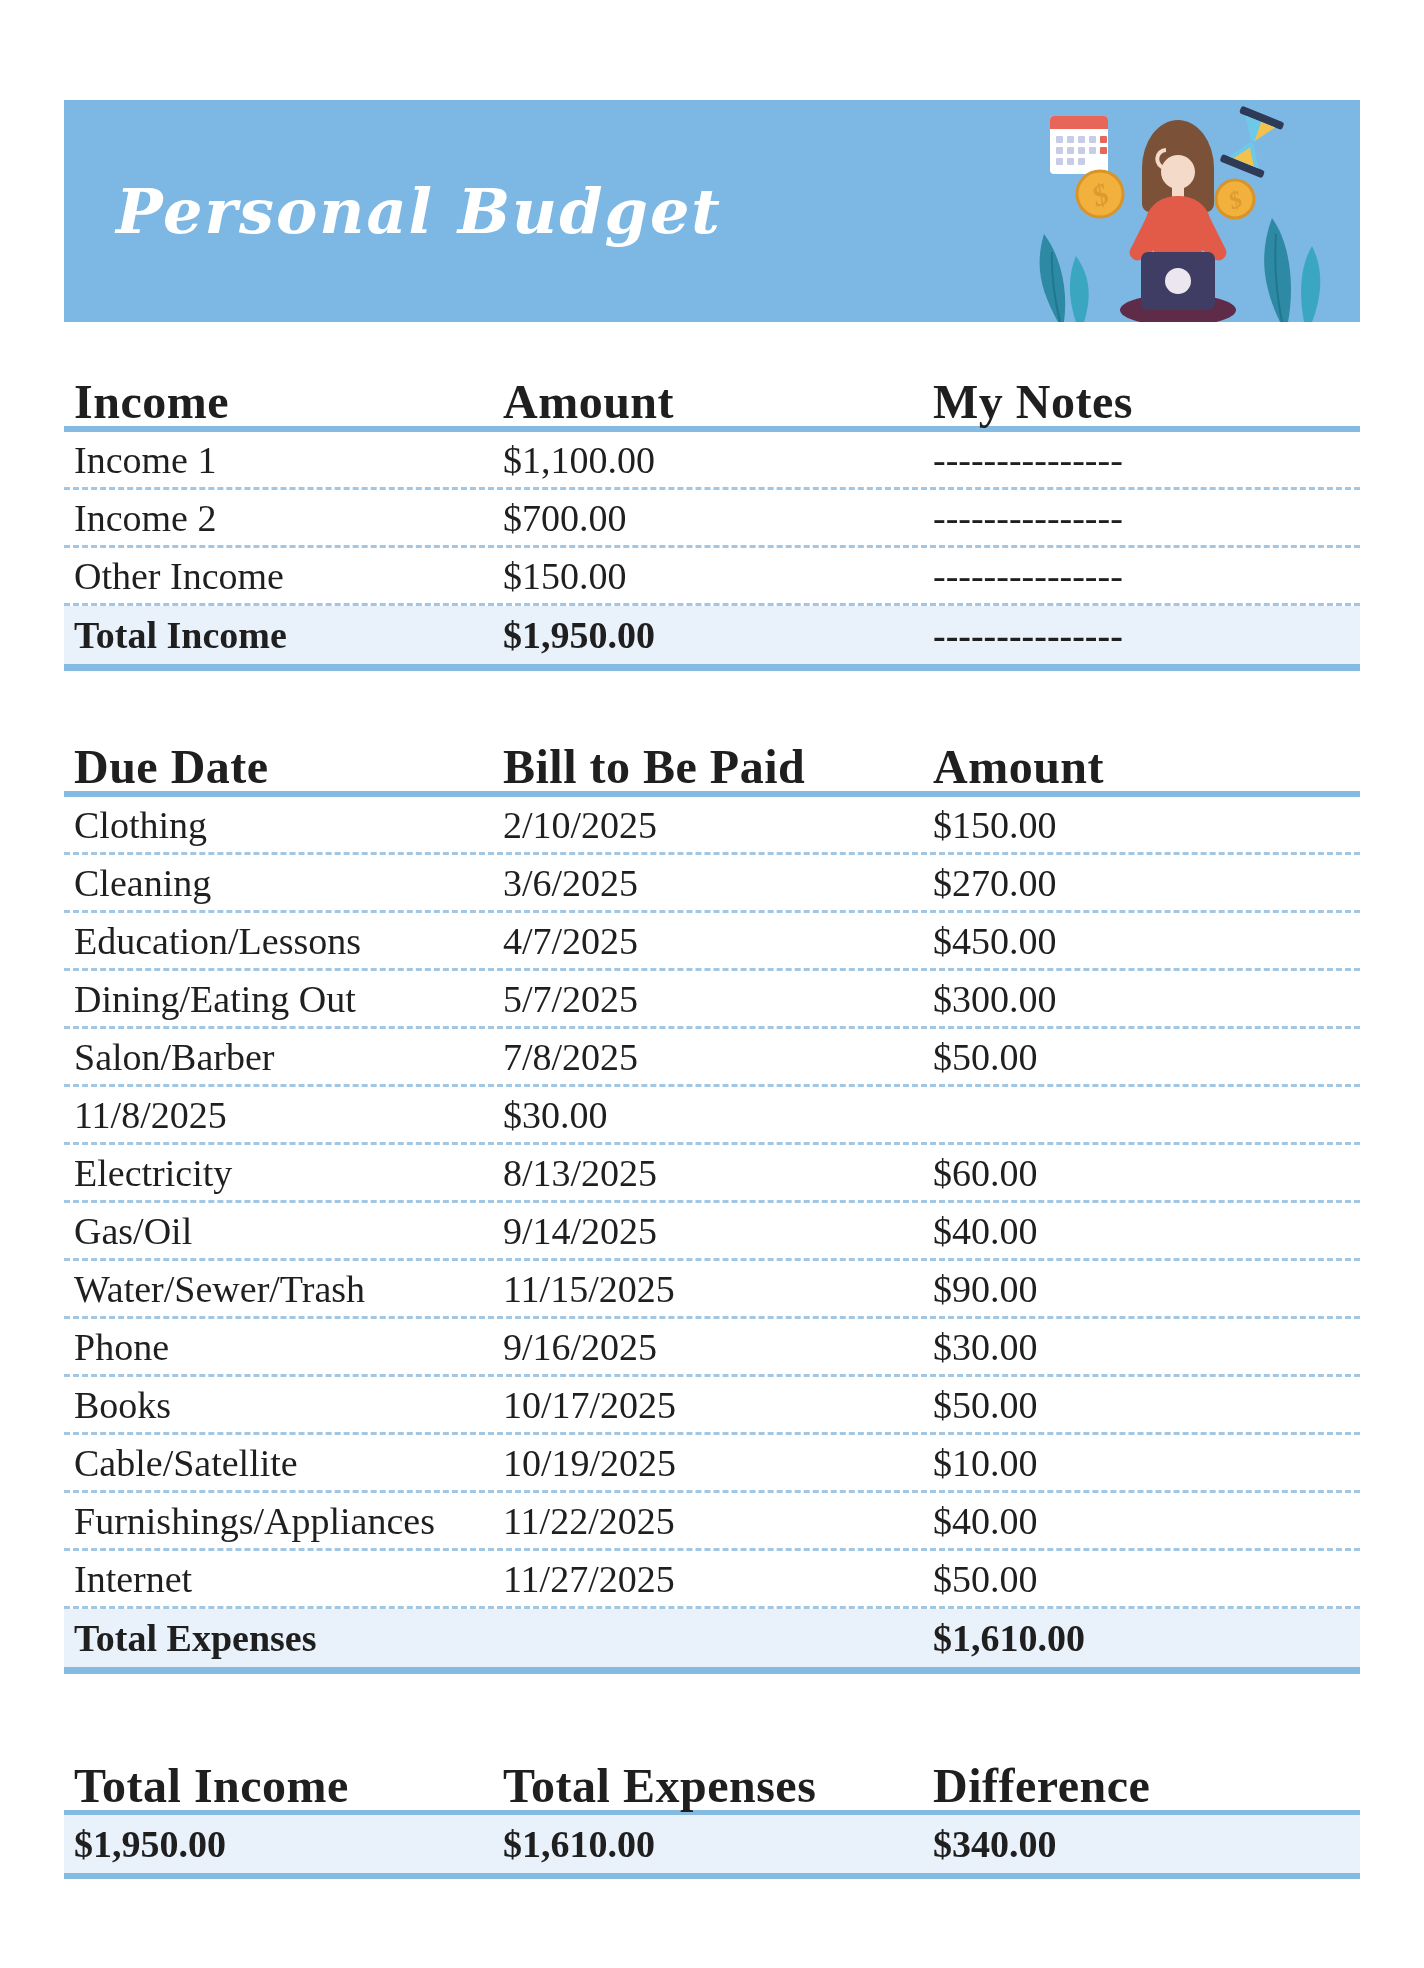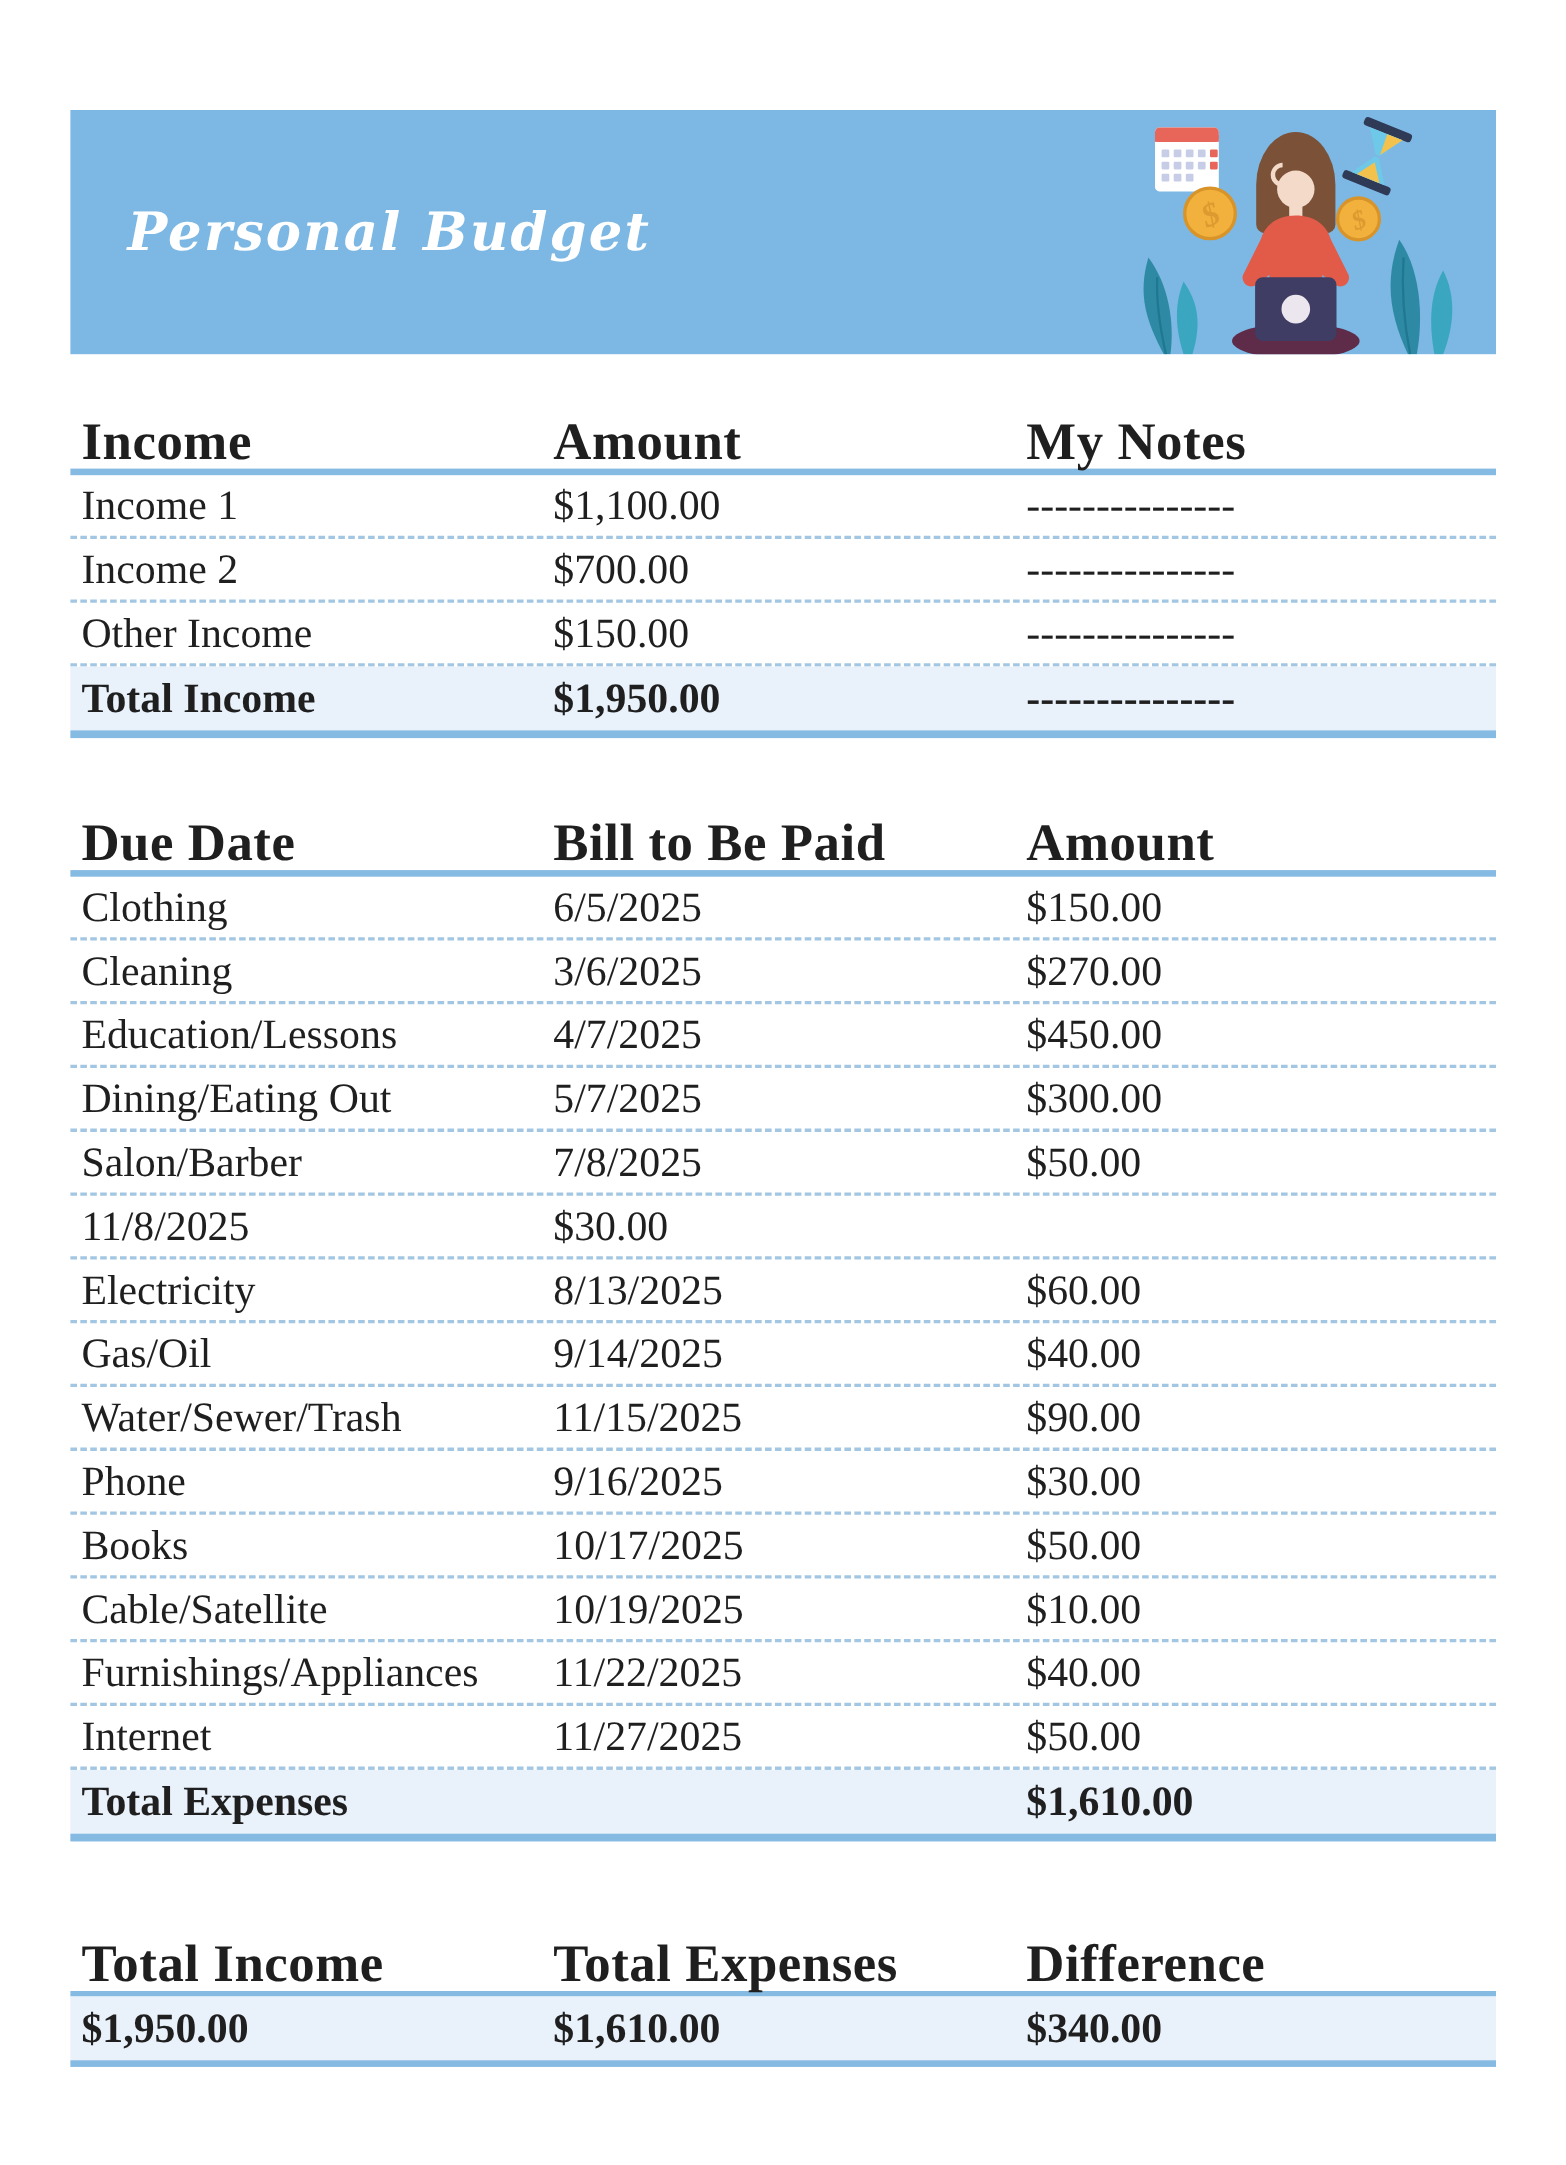--- a/index.html
+++ b/index.html
@@ -20,21 +20,21 @@
     height: 222px;
     background: #7cb8e3;
     display: flex;
     align-items: center;
   }
   .banner h1 {
     margin: 0 0 0 52px;
     font-family: "DejaVu Serif", "Liberation Serif", serif;
     font-style: italic;
     font-weight: 700;
-    font-size: 48px;
+    font-size: 62px;
     letter-spacing: 2px;
     color: #ffffff;
   }
   .banner svg { position: absolute; right: 4px; bottom: 0; }
   
   .section { margin: 0 64px; }
   .sec-income  { margin-top: 60px; }
   .sec-bills   { margin-top: 76px; }
   .sec-summary { margin-top: 92px; }
   .grid {
@@ -175,21 +175,21 @@
   </section>
 
   <section class="section sec-bills">
     <div class="grid thead">
       <div class="hcell">Due Date</div>
       <div class="hcell">Bill to Be Paid</div>
       <div class="hcell">Amount</div>
     </div>
     <div class="grid row data">
       <div class="cell">Clothing</div>
-      <div class="cell">6/5/2025</div>
+      <div class="cell">2/10/2025</div>
       <div class="cell">$150.00</div>
     </div>
     <div class="grid row data">
       <div class="cell">Cleaning</div>
       <div class="cell">3/6/2025</div>
       <div class="cell">$270.00</div>
     </div>
     <div class="grid row data">
       <div class="cell">Education/Lessons</div>
       <div class="cell">4/7/2025</div>

